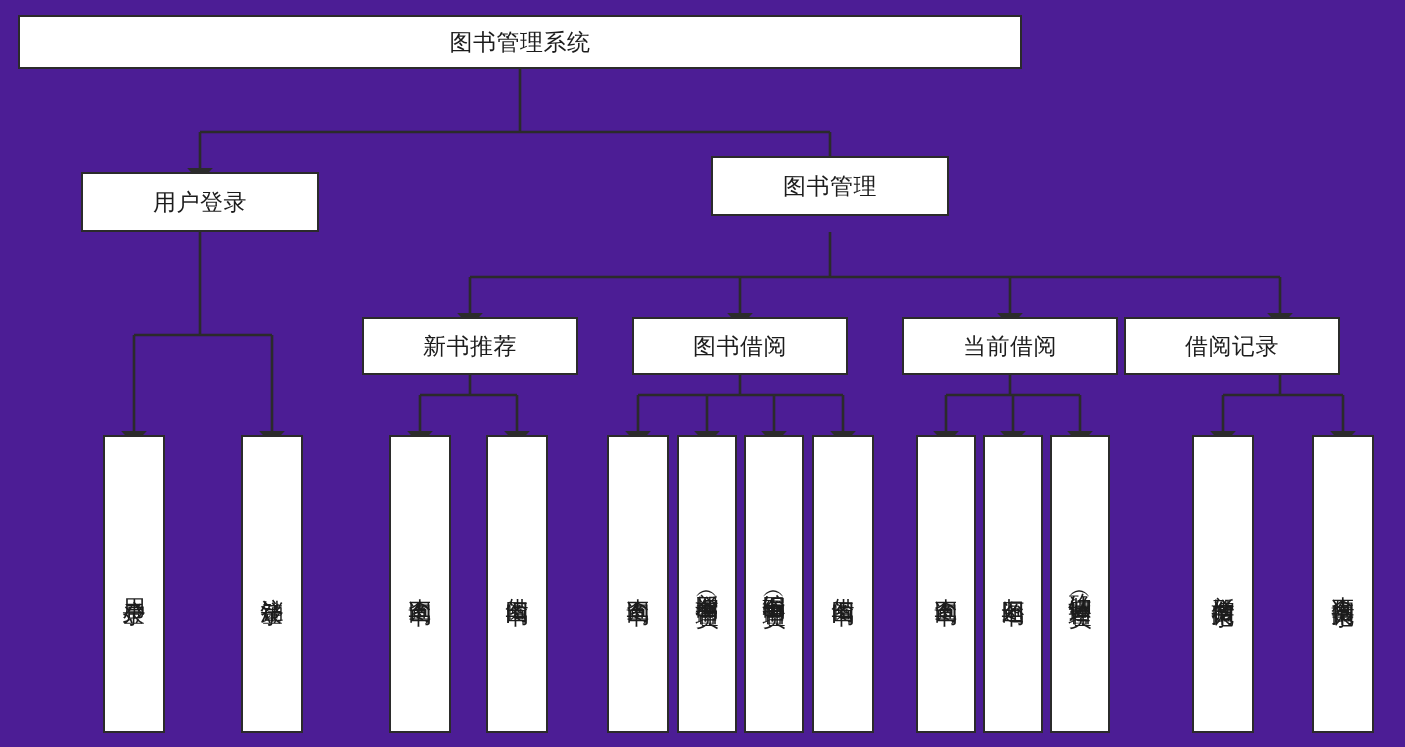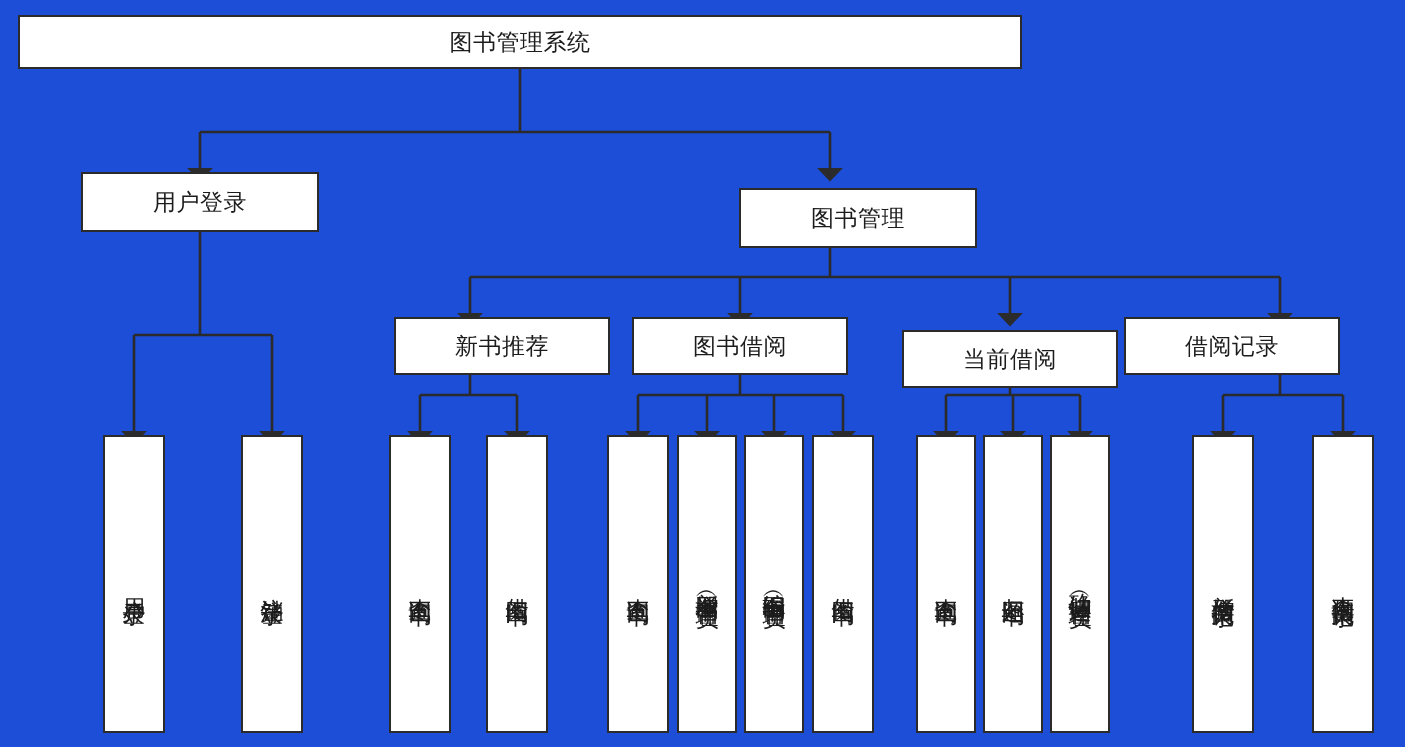--- a/index.html
+++ b/index.html
@@ -7,21 +7,21 @@
     padding: 0;
     background: #ffffff;
   }
   body {
     font-family: "DejaVu Sans", "Liberation Sans", sans-serif;
   }
   #diagram-root {
     position: relative;
     width: 1405px;
     height: 747px;
-    background: #1d4ed8;
+    background: #4c1d95;
     overflow: hidden;
     text-decoration: underline;
   }
   svg.layer {
     position: absolute;
     left: 0;
     top: 0;
     width: 1405px;
     height: 747px;
   }
@@ -107,30 +107,30 @@
       </g>
   </svg>
 
   <div id="nodes-layer">
       <div class="node-box" style="left: 18px; top: 15px; width: 1004px; height: 54px;">
         <span class="node-label-h">图书管理系统</span>
       </div>
       <div class="node-box" style="left: 81px; top: 172px; width: 238px; height: 60px;">
         <span class="node-label-h">用户登录</span>
       </div>
-      <div class="node-box" style="left: 711px; top: 188px; width: 238px; height: 60px; margin-left: 28px;">
+      <div class="node-box" style="left: 711px; top: 156px; width: 238px; height: 60px;">
         <span class="node-label-h">图书管理</span>
       </div>
-      <div class="node-box" style="left: 362px; top: 317px; width: 216px; height: 58px; margin-left: 32px;">
+      <div class="node-box" style="left: 362px; top: 317px; width: 216px; height: 58px;">
         <span class="node-label-h">新书推荐</span>
       </div>
       <div class="node-box" style="left: 632px; top: 317px; width: 216px; height: 58px;">
         <span class="node-label-h">图书借阅</span>
       </div>
-      <div class="node-box" style="left: 902px; top: 330px; width: 216px; height: 58px;">
+      <div class="node-box" style="left: 902px; top: 317px; width: 216px; height: 58px;">
         <span class="node-label-h">当前借阅</span>
       </div>
       <div class="node-box" style="left: 1124px; top: 317px; width: 216px; height: 58px;">
         <span class="node-label-h">借阅记录</span>
       </div>
       <div class="node-box" style="left: 103px; top: 435px; width: 62px; height: 298px;">
         <span class="node-label-v">用户登录</span>
       </div>
       <div class="node-box" style="left: 241px; top: 435px; width: 62px; height: 298px;">
         <span class="node-label-v">注销登录</span>

